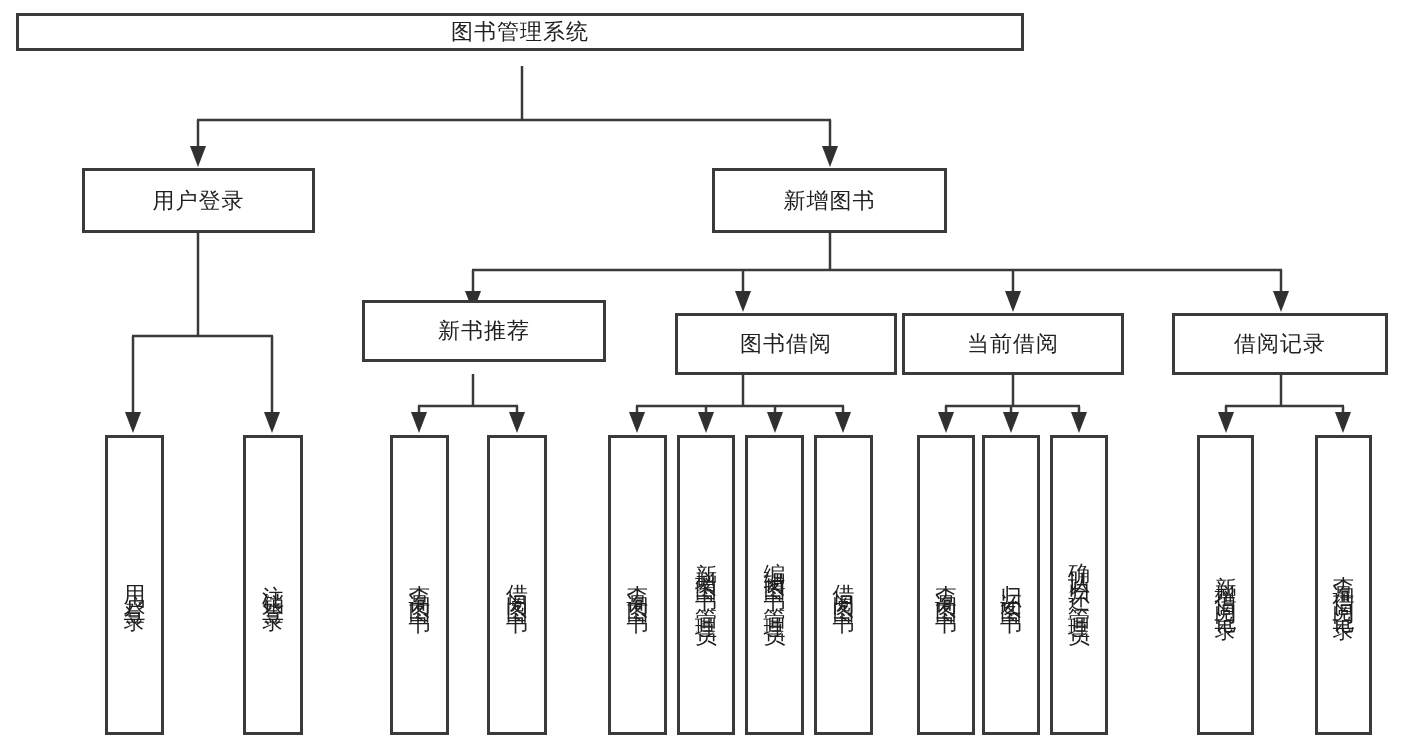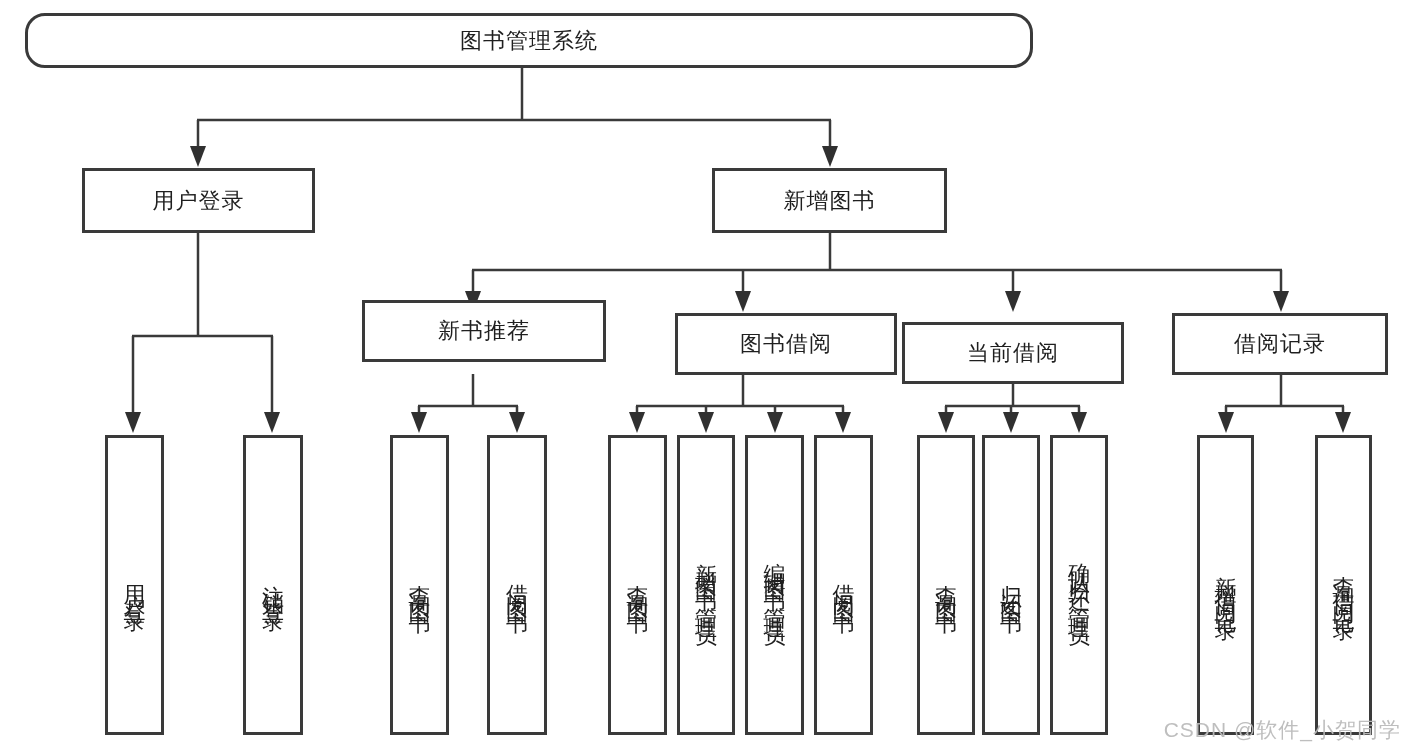--- a/index.html
+++ b/index.html
@@ -38,28 +38,28 @@
   }
   .node .vtext {
     writing-mode: vertical-rl;
     text-orientation: mixed;
     line-height: 1;
     letter-spacing: 9px;
     font-size: 22px;
     white-space: nowrap;
   }
   
-  .n-root { left: 25px;  top: 13px;  width: 1008px; height: 55px; border-radius: 20px; }
+  .n-root { left: 16px;  top: 13px;  width: 1008px; height: 38px; }
   
   .n-l2a  { left: 82px;  top: 168px; width: 233px;  height: 65px; }
   .n-l2b  { left: 712px; top: 168px; width: 235px;  height: 65px; }
   
   .n-l3a  { left: 362px;  top: 300px; width: 244px; height: 62px; justify-content: center; }
   .n-l3b  { left: 632px;  top: 313px; width: 222px; height: 62px; margin-left: 43px; }
-  .n-l3c  { left: 902px;  top: 322px; width: 222px; height: 62px; }
+  .n-l3c  { left: 902px;  top: 313px; width: 222px; height: 62px; }
   .n-l3d  { left: 1172px; top: 313px; width: 216px; height: 62px; }
   
   .leaf   { top: 435px; height: 300px; }
   .n-a1 { left: 105px;  width: 59px; }
   .n-a2 { left: 243px;  width: 60px; }
   .n-b1 { left: 390px;  width: 59px; }
   .n-b2 { left: 487px;  width: 60px; }
   .n-c1 { left: 608px;  width: 59px; }
   .n-c2 { left: 677px;  width: 58px; }
   .n-c3 { left: 745px;  width: 59px; }
@@ -215,15 +215,14 @@
     <span class="vtext">确认归还（管理员）</span>
   </div>
 
   <div class="node leaf n-e1">
     <span class="vtext">新增借阅记录</span>
   </div>
   <div class="node leaf n-e2">
     <span class="vtext">查询借阅记录</span>
   </div>
 
-  <div class="watermark">CSDN @软件_小贺同学</div>
 
 </div>
 
 </body></html>

